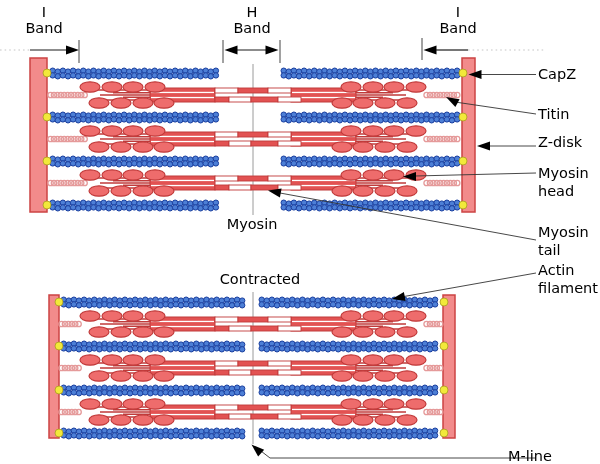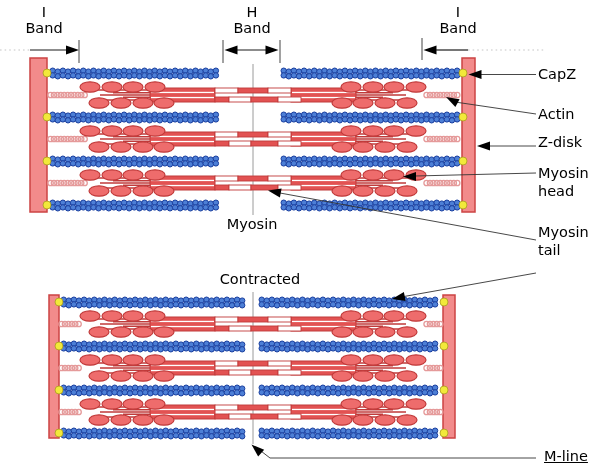--- a/index.html
+++ b/index.html
@@ -1457,24 +1457,28 @@
   </div>
   <div class="lbl centered" style="left:458px;top:4px;">
     <div>I</div>
     <div>Band</div>
   </div>
 
   <div class="lbl centered" style="left:252px;top:216px;">Myosin</div>
   <div class="lbl centered" style="left:260px;top:271px;">Contracted</div>
 
   <div class="lbl" style="left:538px;top:66px;text-align:center;">CapZ</div>
-  <div class="lbl" style="left:538px;top:106px;">Actin</div>
+  <div class="lbl" style="left:538px;top:106px;">Titin</div>
   <div class="lbl" style="left:538px;top:134px;">Z-disk</div>
   <div class="lbl two-line" style="left:538px;top:164px;">
     <div>Myosin</div>
     <div>head</div>
   </div>
   <div class="lbl two-line" style="left:538px;top:223px;">
     <div>Myosin</div>
     <div>tail</div>
   </div>
-  <div class="lbl" style="left:544px;top:448px;text-decoration:underline;">M-line</div>
+  <div class="lbl two-line" style="left:538px;top:261px;">
+    <div>Actin</div>
+    <div>filament</div>
+  </div>
+  <div class="lbl" style="left:508px;top:448px;">M-line</div>
 </div>
 
 </body></html>

